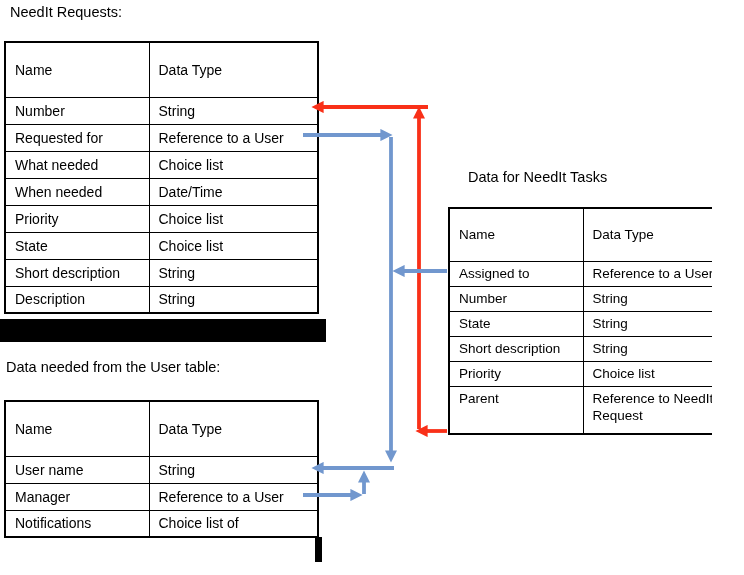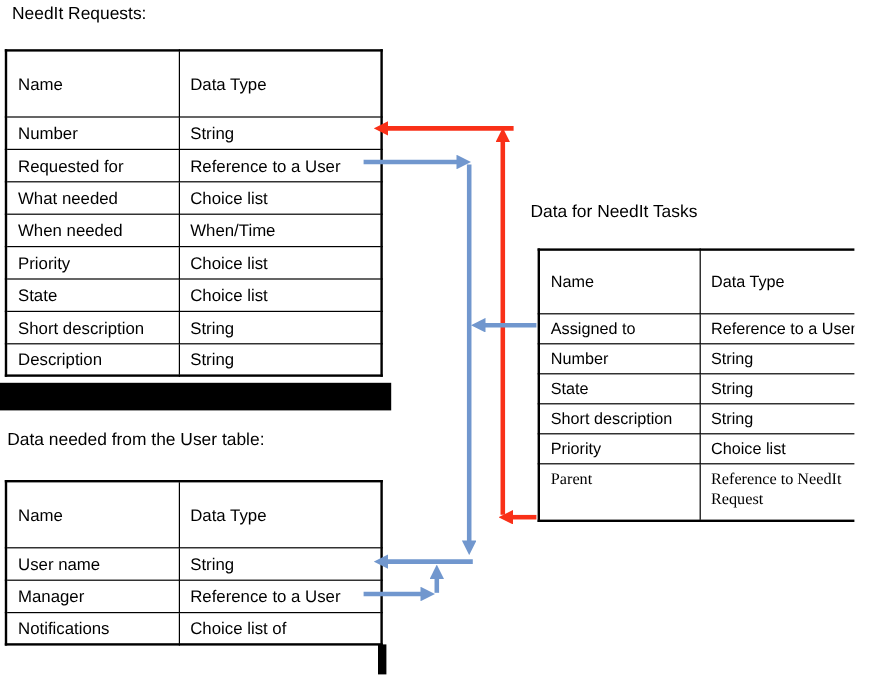--- a/index.html
+++ b/index.html
@@ -30,37 +30,37 @@
     padding:0 0 0 9px;
     vertical-align:middle;
     overflow:hidden;
     margin-top:27px;
   }
   table.tbl{border:2px solid #000;}
   tr.hdr-55{height:55px;}
   tr.hdr-53{height:53px;}
   tr.r27{height:27px;}
   tr.r25{height:25px;}
-  tr.r48{height:48px;font-family:Liberation Serif, serif;}
+  tr.r48{height:48px;}
   table.tasks td{font-size:13.5px;}
   table.tasks td.wrap{line-height:17px;padding-top:3px;padding-bottom:3px;vertical-align:top;}
   .blackbar{position:absolute;background:#000;}
   svg.overlay{position:absolute;left:0;top:0;pointer-events:none;}
   svg.overlay line{fill:none;}
   .g-red line{stroke-width:3.8;}
   .g-blue line{stroke-width:3.8;}
 </style>
 </head>
 <body>
 
 <div class="canvas">
 
   <div class="title" style="left:10px;top:4px;">NeedIt Requests:</div>
 
-  <div class="title" style="left:442px;top:169px;">Data for NeedIt Tasks</div>
+  <div class="title" style="left:468px;top:169px;">Data for NeedIt Tasks</div>
 
   <div class="title" style="left:6px;top:359px;">Data needed from the User table:</div>
 
   <table class="tbl" style="left:4px;top:41px;width:313px;">
     <colgroup>
         <col style="width:144px">
         <col style="width:169px">
       </colgroup>
     <tbody>
       <tr class="hdr-55">
@@ -74,21 +74,21 @@
       <tr class="r27">
         <td>Requested for</td>
         <td>Reference to a User</td>
       </tr>
       <tr class="r27">
         <td>What needed</td>
         <td>Choice list</td>
       </tr>
       <tr class="r27">
         <td>When needed</td>
-        <td>When/Time</td>
+        <td>Date/Time</td>
       </tr>
       <tr class="r27">
         <td>Priority</td>
         <td>Choice list</td>
       </tr>
       <tr class="r27">
         <td>State</td>
         <td>Choice list</td>
       </tr>
       <tr class="r27">

